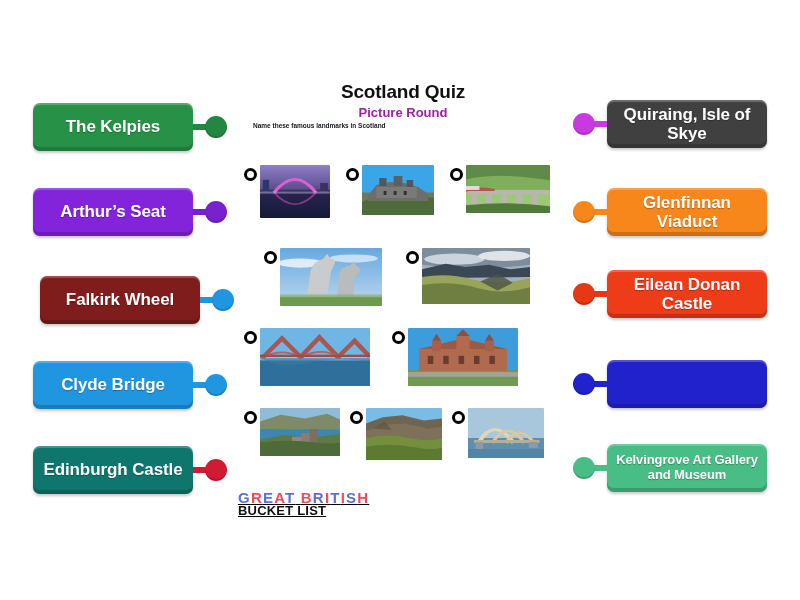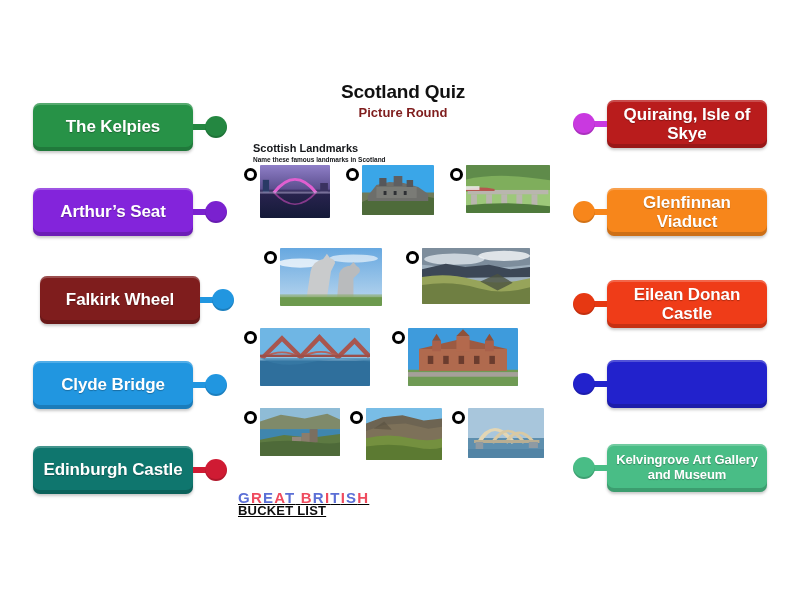--- a/index.html
+++ b/index.html
@@ -84,21 +84,21 @@
     font-size: 19px;
     font-weight: bold;
     color: #111111;
     letter-spacing: -0.2px;
     margin-top: 21px;
   }
   #quiz-subtitle {
     text-align: center;
     font-size: 13px;
     font-weight: bold;
-    color: #7f1d1d;
+    color: #a21caf;
     margin-top: 2px;
   }
   #section-title {
     margin-top: 22px;
     margin-left: 15px;
     font-size: 11px;
     font-weight: bold;
     color: #15171a;
   }
   #section-sub {
@@ -165,21 +165,20 @@
   }
 </style>
 </head>
 <body>
 
 <div id="stage">
 
   <div id="sheet">
     <div id="quiz-title">Scotland Quiz</div>
     <div id="quiz-subtitle">Picture Round</div>
-    <div id="section-title">Scottish Landmarks</div>
     <div id="section-sub">Name these famous landmarks in Scotland</div>
 
     <div id="image-grid">
         <div class="img-row" style="top: 105px;">
           <div class="cell" style="left: 22px;">
             <div class="marker"></div>
             <div class="thumb" title="Clyde Arc bridge at dusk" style="width: 70px; height: 53px;">
               <svg width="70" height="53" viewBox="0 0 100 100" preserveAspectRatio="none">
                 <defs>
                   <linearGradient id="g_clyde" x1="0" y1="0" x2="0" y2="1">
@@ -415,35 +414,35 @@
       </div>
       <div class="pill" style="left: 33px; top: 446px; background: #0f766e;">
         <div class="connector left" style="left:160px;top:0">
          <div class="stem" style="background:#cf1b33"></div>
          <div class="knob" style="background:#cf1b33"></div>
        </div>
         <span class="ptext">Edinburgh Castle</span>
       </div>
     </div>
   <div id="right-column">
-      <div class="pill" style="left: 607px; top: 100px; background: #b91c1c;">
+      <div class="pill" style="left: 607px; top: 100px; background: #404040;">
         <div class="connector right" style="left:-34px;top:0">
          <div class="stem" style="background:#c939e0"></div>
          <div class="knob" style="background:#c939e0"></div>
        </div>
         <span class="ptext">Quiraing, Isle of Skye</span>
       </div>
       <div class="pill" style="left: 607px; top: 188px; background: rgb(247, 134, 27);">
         <div class="connector right" style="left:-34px;top:0">
          <div class="stem" style="background:#f7861b"></div>
          <div class="knob" style="background:#f7861b"></div>
        </div>
         <span class="ptext">Glenfinnan Viaduct</span>
       </div>
-      <div class="pill" style="left: 607px; top: 280px; background: rgb(239, 60, 24);">
+      <div class="pill" style="left: 607px; top: 270px; background: rgb(239, 60, 24);">
         <div class="connector right" style="left:-34px;top:0">
          <div class="stem" style="background:#e63812"></div>
          <div class="knob" style="background:#e63812"></div>
        </div>
         <span class="ptext">Eilean Donan Castle</span>
       </div>
       <div class="pill" style="left: 607px; top: 360px; background: rgb(34, 34, 204);">
         <div class="connector right" style="left:-34px;top:0">
          <div class="stem" style="background:#2222cc"></div>
          <div class="knob" style="background:#2222cc"></div>

